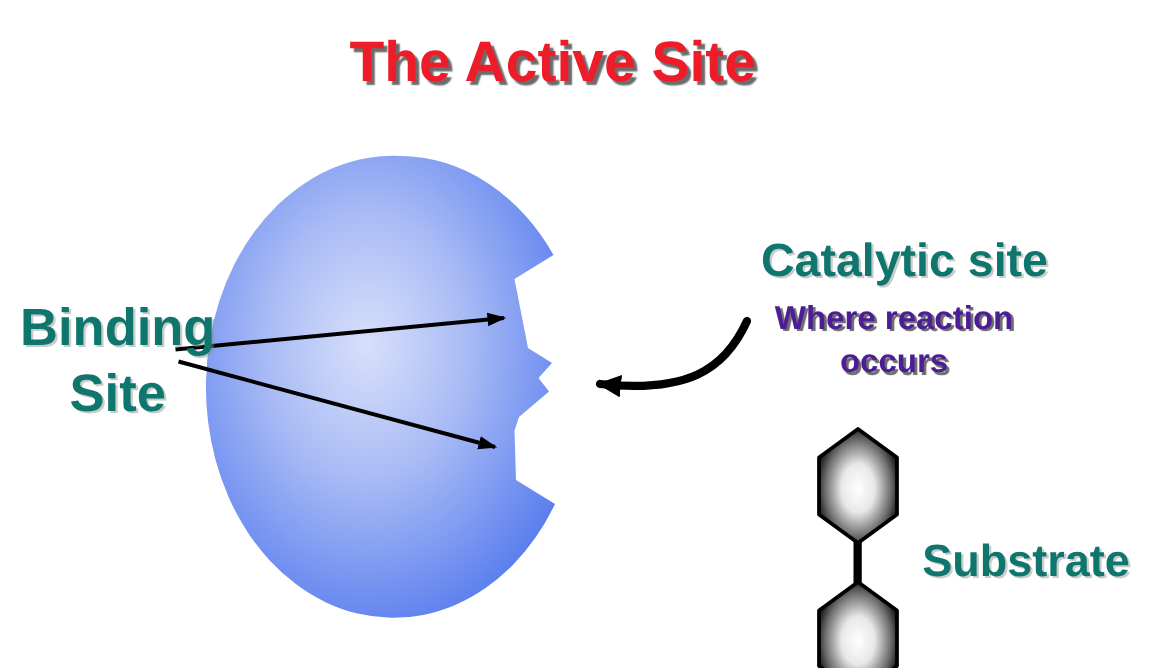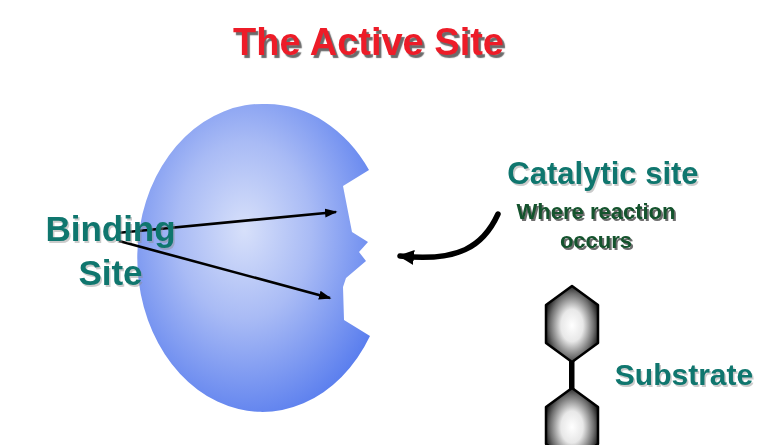--- a/index.html
+++ b/index.html
@@ -23,24 +23,24 @@
     font-size: 38px; line-height: 42px;
     color: #ed1c28;
     text-shadow: 2.5px 2.5px 1px rgba(70,70,70,0.8);
     letter-spacing: 0px;
   }
   .black-label {
     color: #0f766e;
     text-shadow: 1.5px 1.5px 0 rgba(140,140,140,0.45);
   }
   .red-note {
-    color: #14532d;
+    color: #4c1d95;
     text-shadow: 1.8px 1.8px 0.5px rgba(60,60,60,0.75);
   }
-  .binding-label   { left: 0;   top: 183px; width: 157px; font-size: 35px; line-height: 44px; padding-left: 32px; }
+  .binding-label   { left: 0;   top: 173px; width: 157px; font-size: 35px; line-height: 44px; }
   .binding-note    { left: 0;   top: 255px; width: 157px; font-size: 22px; line-height: 28.5px; }
   .catalytic-label { left: 453px; top: 133px; width: 300px; font-size: 31px; line-height: 34px; }
   .catalytic-note  { left: 450px; top: 174px; width: 292px; font-size: 22px; line-height: 28.5px; }
   .enzyme-label    { left: 181px; top: 392px; width: 200px; font-size: 35px; line-height: 40px; }
   .substrate-label { left: 584px; top: 334px; width: 200px; font-size: 30px; line-height: 34px; text-align: left; }
   .diagram { position: absolute; left: 0; top: 0; }
   .corner-mark {
     position: absolute; left: 2px; top: 439px;
     width: 10px; height: 4px;
     background: #3a3a3a; opacity: 0.8;

